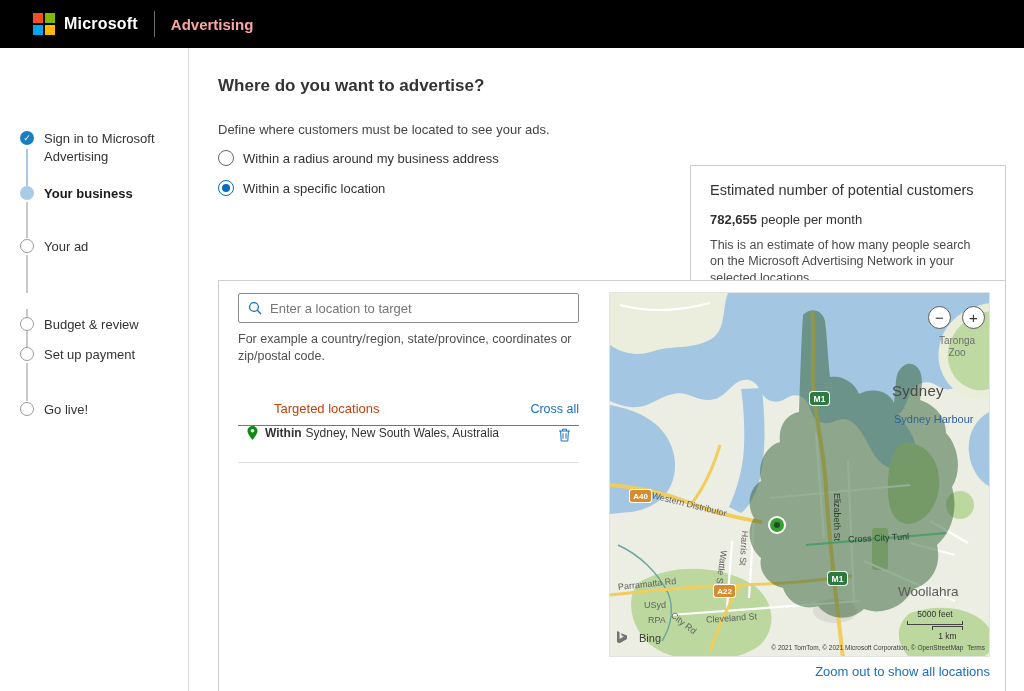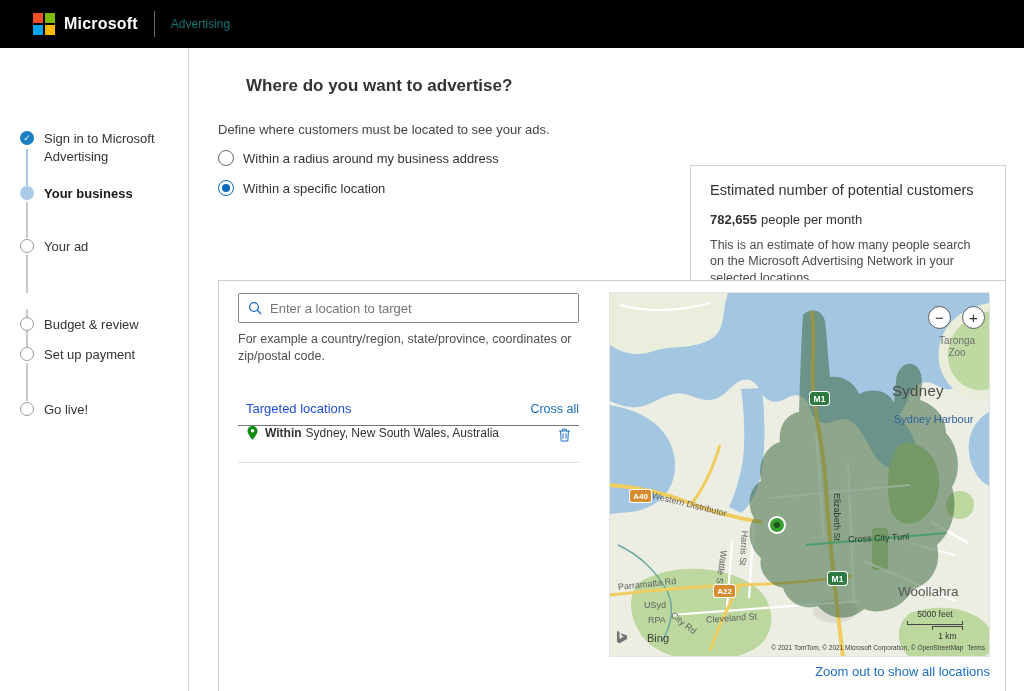--- a/index.html
+++ b/index.html
@@ -8,38 +8,38 @@
   .page { position:relative; width:1024px; height:691px; overflow:hidden; background:#fff; }
 
   
   .topbar { position:absolute; left:0; top:0; width:1024px; height:48px; background:#000;
     display:flex; align-items:center; padding-left:33px; }
   .ms-logo { display:grid; grid-template-columns:10px 10px; grid-template-rows:10px 10px; gap:2px; margin-right:9px; }
   .ms-logo span:nth-child(1){background:#f25022;} .ms-logo span:nth-child(2){background:#7fba00;}
   .ms-logo span:nth-child(3){background:#00a4ef;} .ms-logo span:nth-child(4){background:#ffb900;}
   .brand { color:#fff; font-size:16px; font-weight:700; letter-spacing:.2px; }
   .topbar-divider { width:1px; height:26px; background:#6b6b6b; margin:0 16px; }
-  .product { color:#0f766e; font-size:12px; font-weight:400; }
+  .product { color:#fca5a5; font-size:15px; font-weight:700; }
 
   
   .stepper { position:absolute; left:0; top:48px; width:189px; height:643px; border-right:1px solid #d9d9d9; background:#fff; }
   .step { position:absolute; left:20px; display:flex; gap:10px; align-items:flex-start; }
   .dot { width:14px; height:14px; border-radius:50%; flex:0 0 14px; margin-top:1px;
     display:flex; align-items:center; justify-content:center; }
   .dot.complete { background:#1a7fc1; }
   .dot.complete .check { color:#fff; font-size:9px; line-height:1; }
   .dot.current { background:#a9cbe8; }
   .dot.upcoming { background:#fff; border:1px solid #9a9a9a; }
   .step-label { font-size:13px; color:#333; line-height:1.35; max-width:120px; }
   .step-label.current { font-weight:700; color:#1a1a1a; }
   .step-line { position:absolute; left:26px; width:2px; background:#c9c9c9; }
   .step-line.blue { background:#a5c8e6; }
 
   
-  .page-title { position:absolute; left:218px; top:76px; font-size:17px; font-weight:700; color:#333;margin-left:28px; }
+  .page-title { position:absolute; left:218px; top:76px; font-size:17px; font-weight:700; color:#333; }
   .page-subtitle { position:absolute; left:218px; top:122px; font-size:13px; color:#444; }
   .radio-row { position:absolute; left:218px; display:flex; align-items:center; gap:9px; cursor:default; }
   .radio-outer { width:16px; height:16px; border-radius:50%; border:1px solid #666; background:#fff;
     display:flex; align-items:center; justify-content:center; flex:0 0 16px; }
   .radio-outer.selected { border:1px solid #0b6cbd; }
   .radio-inner { width:8px; height:8px; border-radius:50%; background:#0b6cbd; }
   .radio-label { font-size:13px; color:#333; }
 
   
   .estimate-box { position:absolute; left:690px; top:121px; width:316px; min-height:143px;
@@ -55,21 +55,21 @@
     border:1px solid #cfcfcf; background:#fff; }
   .search-box { position:absolute; left:19px; top:12px; width:341px; height:30px;
     border:1px solid #8a8a8a; border-radius:2px; background:#fff; display:flex; align-items:center; }
   .search-icon { flex:0 0 14px; margin:0 8px 0 9px; display:flex; }
   .search-input { border:none; outline:none; flex:1; font-size:13px; color:#8b5cf6; height:100%;
     font-family:"Liberation Sans","DejaVu Sans",sans-serif; }
   .search-input::placeholder { color:#767676; }
   .helper-text { position:absolute; left:19px; top:50px; width:352px; font-size:12.5px; color:#4f4f4f; line-height:1.35; }
   .targeted-header { position:absolute; left:19px; top:120px; width:341px; display:flex;
     justify-content:space-between; align-items:baseline; }
-  .targeted-title { font-size:13px; color:#1d4ed8; padding-left:8px; }
+  .targeted-title { font-size:13px; color:#c2410c; padding-left:8px;margin-left:28px; }
   .remove-all { font-size:12.5px; color:#1b6ec2; cursor:pointer; }
   .targeted-divider { position:absolute; left:19px; top:144px; width:341px; height:1px; background:#767676; }
   .location-row { position:absolute; left:19px; top:145px; width:341px; height:37px;
     display:flex; align-items:flex-start; border-bottom:1px solid #e0e0e0; padding:0 6px 0 9px; }
   .pin-icon { display:flex; margin-right:7px; }
   .loc-prefix { font-size:12px; font-weight:700; color:#333; }
   .loc-name { font-size:12px; color:#333; margin-left:4px; }
   .trash-btn { margin-left:auto; display:flex; cursor:pointer; padding:2px; }
   .zoom-out-link { position:absolute; left:390px; top:383px; width:381px; text-align:right;
     font-size:13px; color:#1b6ec2; cursor:pointer; }
@@ -93,21 +93,21 @@
     box-shadow:0 0 0 1px #fff; }
   .zoom-btn { position:absolute; width:23px; height:23px; border-radius:50%; background:#fff;
     border:1px solid #5a5a5a; display:flex; align-items:center; justify-content:center;
     font-size:15px; color:#333; cursor:pointer; }
   .scale-feet-lbl { position:absolute; left:297px; top:316px; width:56px; font-size:8.5px; text-align:center; color:#333; }
   .scale-feet-line { position:absolute; left:297px; top:328px; width:56px; height:4px;
     border-left:1px solid #444; border-right:1px solid #444; border-bottom:1px solid #444; }
   .scale-km-line { position:absolute; left:322px; top:333px; width:31px; height:4px;
     border-left:1px solid #444; border-right:1px solid #444; border-top:1px solid #444; }
   .scale-km-lbl { position:absolute; left:322px; top:338px; width:31px; font-size:8.5px; text-align:center; color:#333; }
-  .bing-logo { position:absolute; left:7px; top:338px; display:flex; align-items:center; gap:20px; cursor:pointer; }
+  .bing-logo { position:absolute; left:7px; top:338px; display:flex; align-items:center; gap:12px; cursor:pointer; }
   .bing-text { font-size:11px; color:#3a3a3a; }
   .attribution { position:absolute; right:4px; top:351px; font-size:6.5px; color:#3a3a3a; display:flex; gap:4px; }
   .attribution .terms { cursor:pointer; }
 </style>
 </head>
 <body>
 
 <div class="page">
 
   <div class="topbar">

